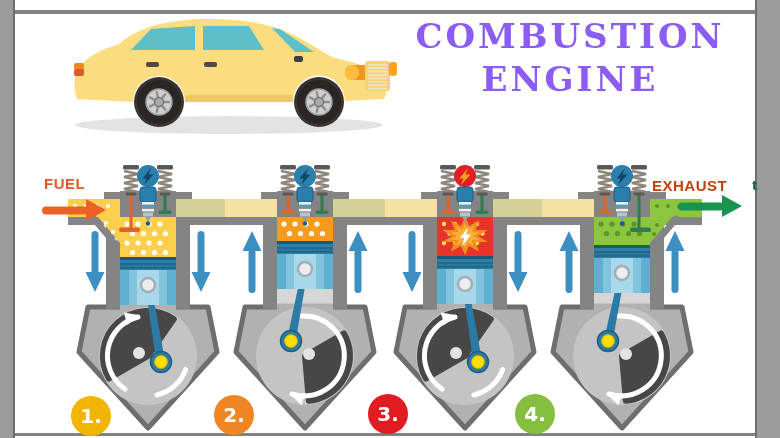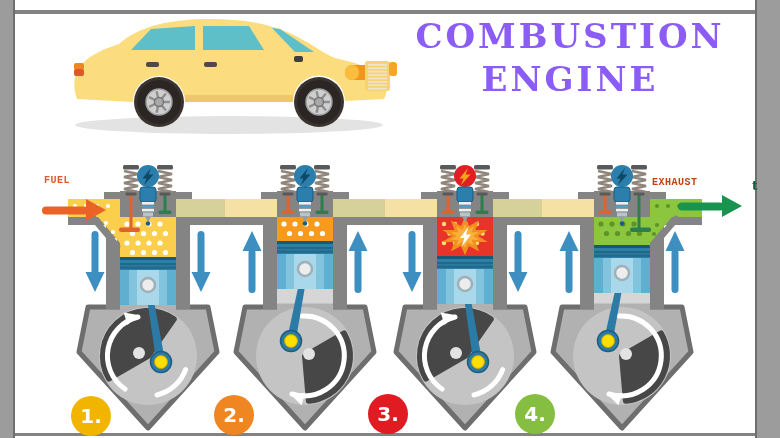--- a/index.html
+++ b/index.html
@@ -7,22 +7,22 @@
           font-family:"DejaVu Sans",sans-serif;}
   .sidebar{position:absolute;top:0;height:438px;z-index:40;}
   .sidebar.left{left:0;width:13px;border-right:2.5px solid #6F6F6F;}
   .sidebar.right{right:0;width:23px;border-left:2.5px solid #6F6F6F;}
   .hrule{position:absolute;left:0;width:780px;z-index:2;}
   .title{position:absolute;left:408px;top:15px;width:324px;text-align:center;z-index:3;
          font-family:"DejaVu Serif",serif;font-weight:bold;font-size:34px;line-height:43px;
          letter-spacing:3px;}
   .car{position:absolute;left:67px;top:6px;z-index:3;}
   .stage{position:absolute;top:155px;width:160px;height:285px;z-index:4;}
-  .flowlabel{position:absolute;z-index:6;font-family:Liberation Mono, monospace;font-weight:bold;
-             font-size:10px;letter-spacing:0.5px;}
+  .flowlabel{position:absolute;z-index:6;font-family:Liberation Sans, sans-serif;font-weight:bold;
+             font-size:15px;letter-spacing:0.5px;}
   .flowarrow{position:absolute;z-index:6;}
   .badge{position:absolute;width:40px;height:40px;border-radius:50%;z-index:10;
          display:flex;align-items:center;justify-content:center;}
   .badge span{color:#ffffff;font-weight:bold;font-size:20px;font-family:"DejaVu Sans",sans-serif;}
   .artifact{position:absolute;left:752px;top:179px;z-index:45;font-family:"DejaVu Serif",serif;
             font-weight:bold;font-size:12px;color:#14603C;}
 </style>
 </head>
 <body>
 

